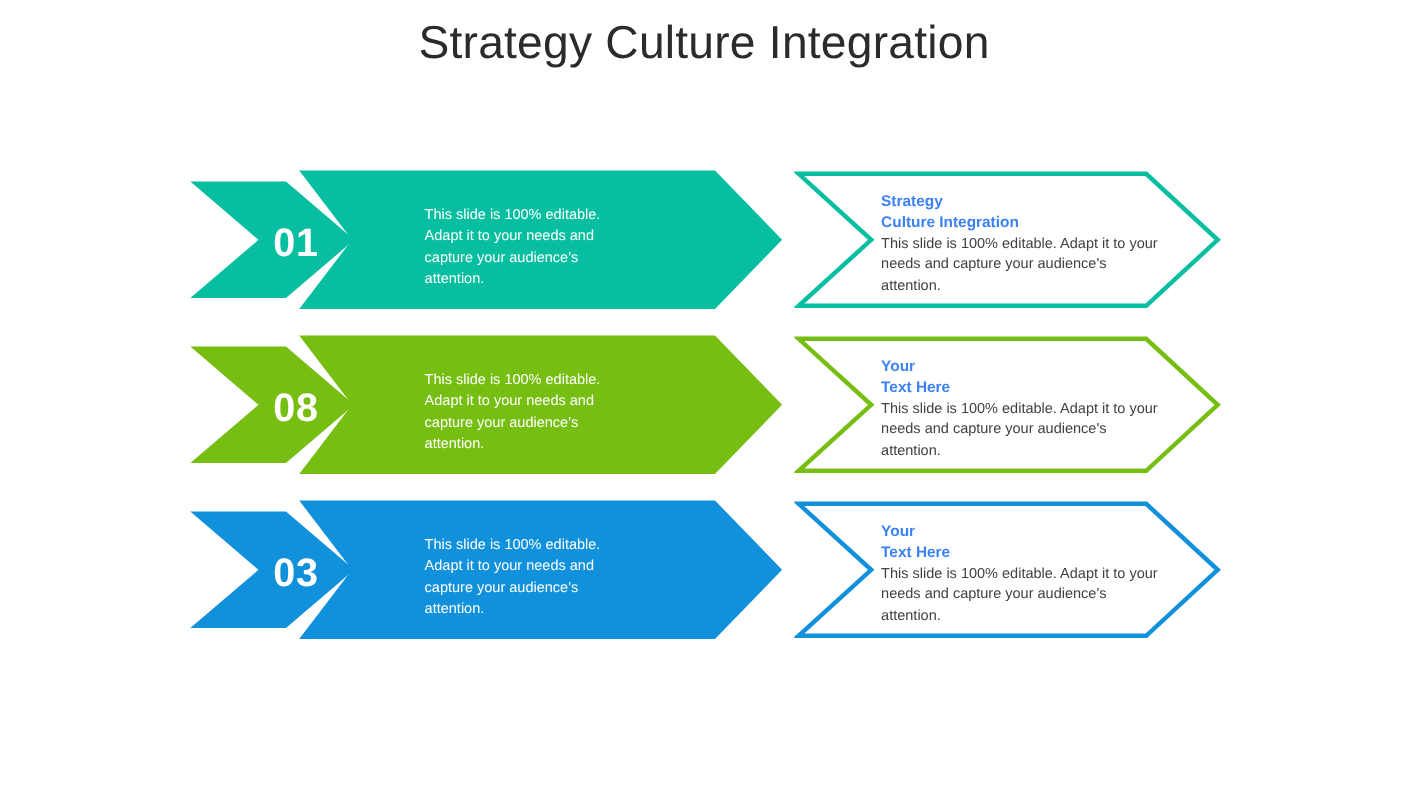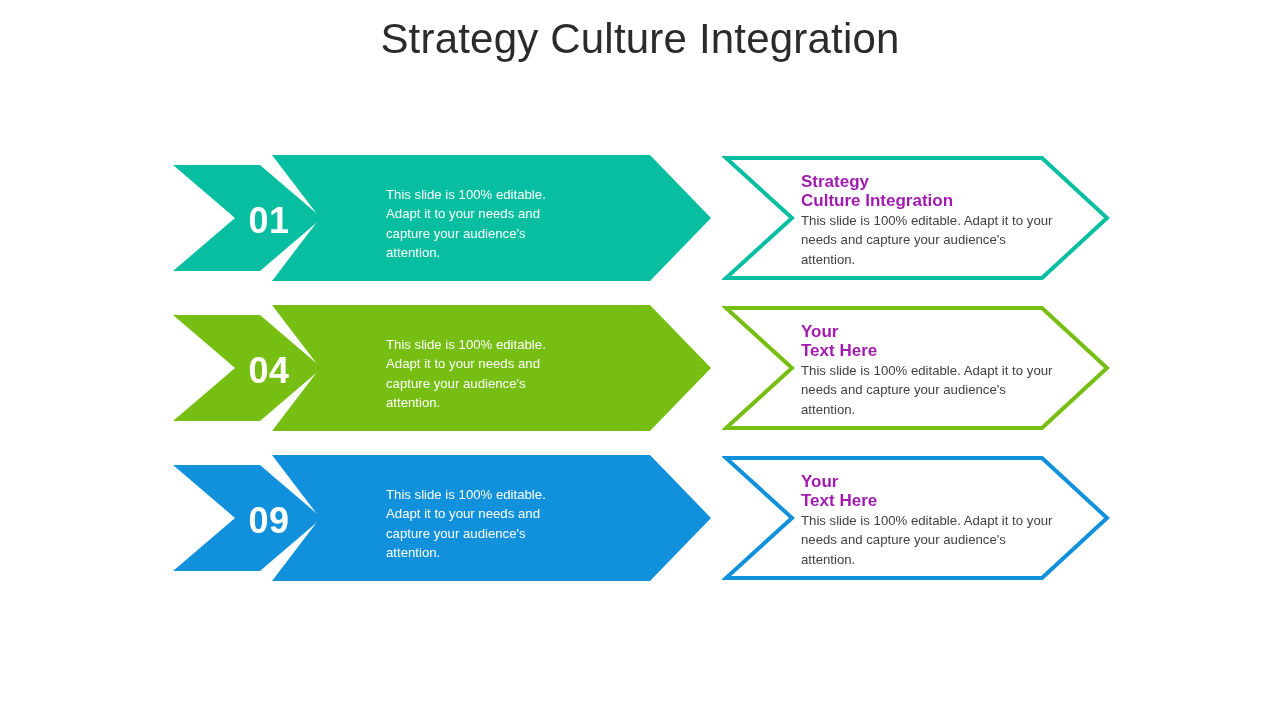--- a/index.html
+++ b/index.html
@@ -103,23 +103,23 @@
     height: 130px;
   }
 
   .right-text {
     position: absolute;
     left: 79px;
     top: 20px;
     width: 252px;
   }
   .right-title {
-    font-size: 17px;
+    font-size: 14px;
     font-weight: bold;
-    color: #a21caf;
+    color: #3b82f6;
     line-height: 18.5px;
     white-space: pre-line;
   }
   .right-body {
     margin-top: 1px;
     font-size: 13.2px;
     line-height: 19.3px;
     color: #414141;
   }
 </style>
@@ -156,21 +156,21 @@
 
   </div>
 
   <div class="row" id="row-2">
 
     <div class="left-group">
       <svg viewBox="0 0 545 130" xmlns="http://www.w3.org/2000/svg">
         <path d="M 3,12 L 90,12 L 152,65 L 90,118 L 3,118 L 65,65 Z" fill="#76BF12" class="fill-2"></path>
         <path d="M 102,2 L 480,2 L 541,65 L 480,128 L 102,128 L 150,65 Z" fill="#76BF12" class="fill-2"></path>
       </svg>
-      <div class="num-label">04</div>
+      <div class="num-label">08</div>
       <div class="left-body">This slide is 100% editable. Adapt it to your needs and capture your audience's attention.</div>
     </div>
 
     <div class="right-group">
       <svg viewBox="0 0 392 130" xmlns="http://www.w3.org/2000/svg">
         <path d="M 4,5 L 320,5 L 385,65 L 320,125 L 4,125 L 70,65 Z" fill="none" stroke="#76BF12" stroke-width="4" class="stroke-2"></path>
       </svg>
       <div class="right-text">
         <div class="right-title">Your
 Text Here</div>
@@ -180,21 +180,21 @@
 
   </div>
 
   <div class="row" id="row-3">
 
     <div class="left-group">
       <svg viewBox="0 0 545 130" xmlns="http://www.w3.org/2000/svg">
         <path d="M 3,12 L 90,12 L 152,65 L 90,118 L 3,118 L 65,65 Z" fill="#1191DC" class="fill-3"></path>
         <path d="M 102,2 L 480,2 L 541,65 L 480,128 L 102,128 L 150,65 Z" fill="#1191DC" class="fill-3"></path>
       </svg>
-      <div class="num-label">09</div>
+      <div class="num-label">03</div>
       <div class="left-body">This slide is 100% editable. Adapt it to your needs and capture your audience's attention.</div>
     </div>
 
     <div class="right-group">
       <svg viewBox="0 0 392 130" xmlns="http://www.w3.org/2000/svg">
         <path d="M 4,5 L 320,5 L 385,65 L 320,125 L 4,125 L 70,65 Z" fill="none" stroke="#1191DC" stroke-width="4" class="stroke-3"></path>
       </svg>
       <div class="right-text">
         <div class="right-title">Your
 Text Here</div>

